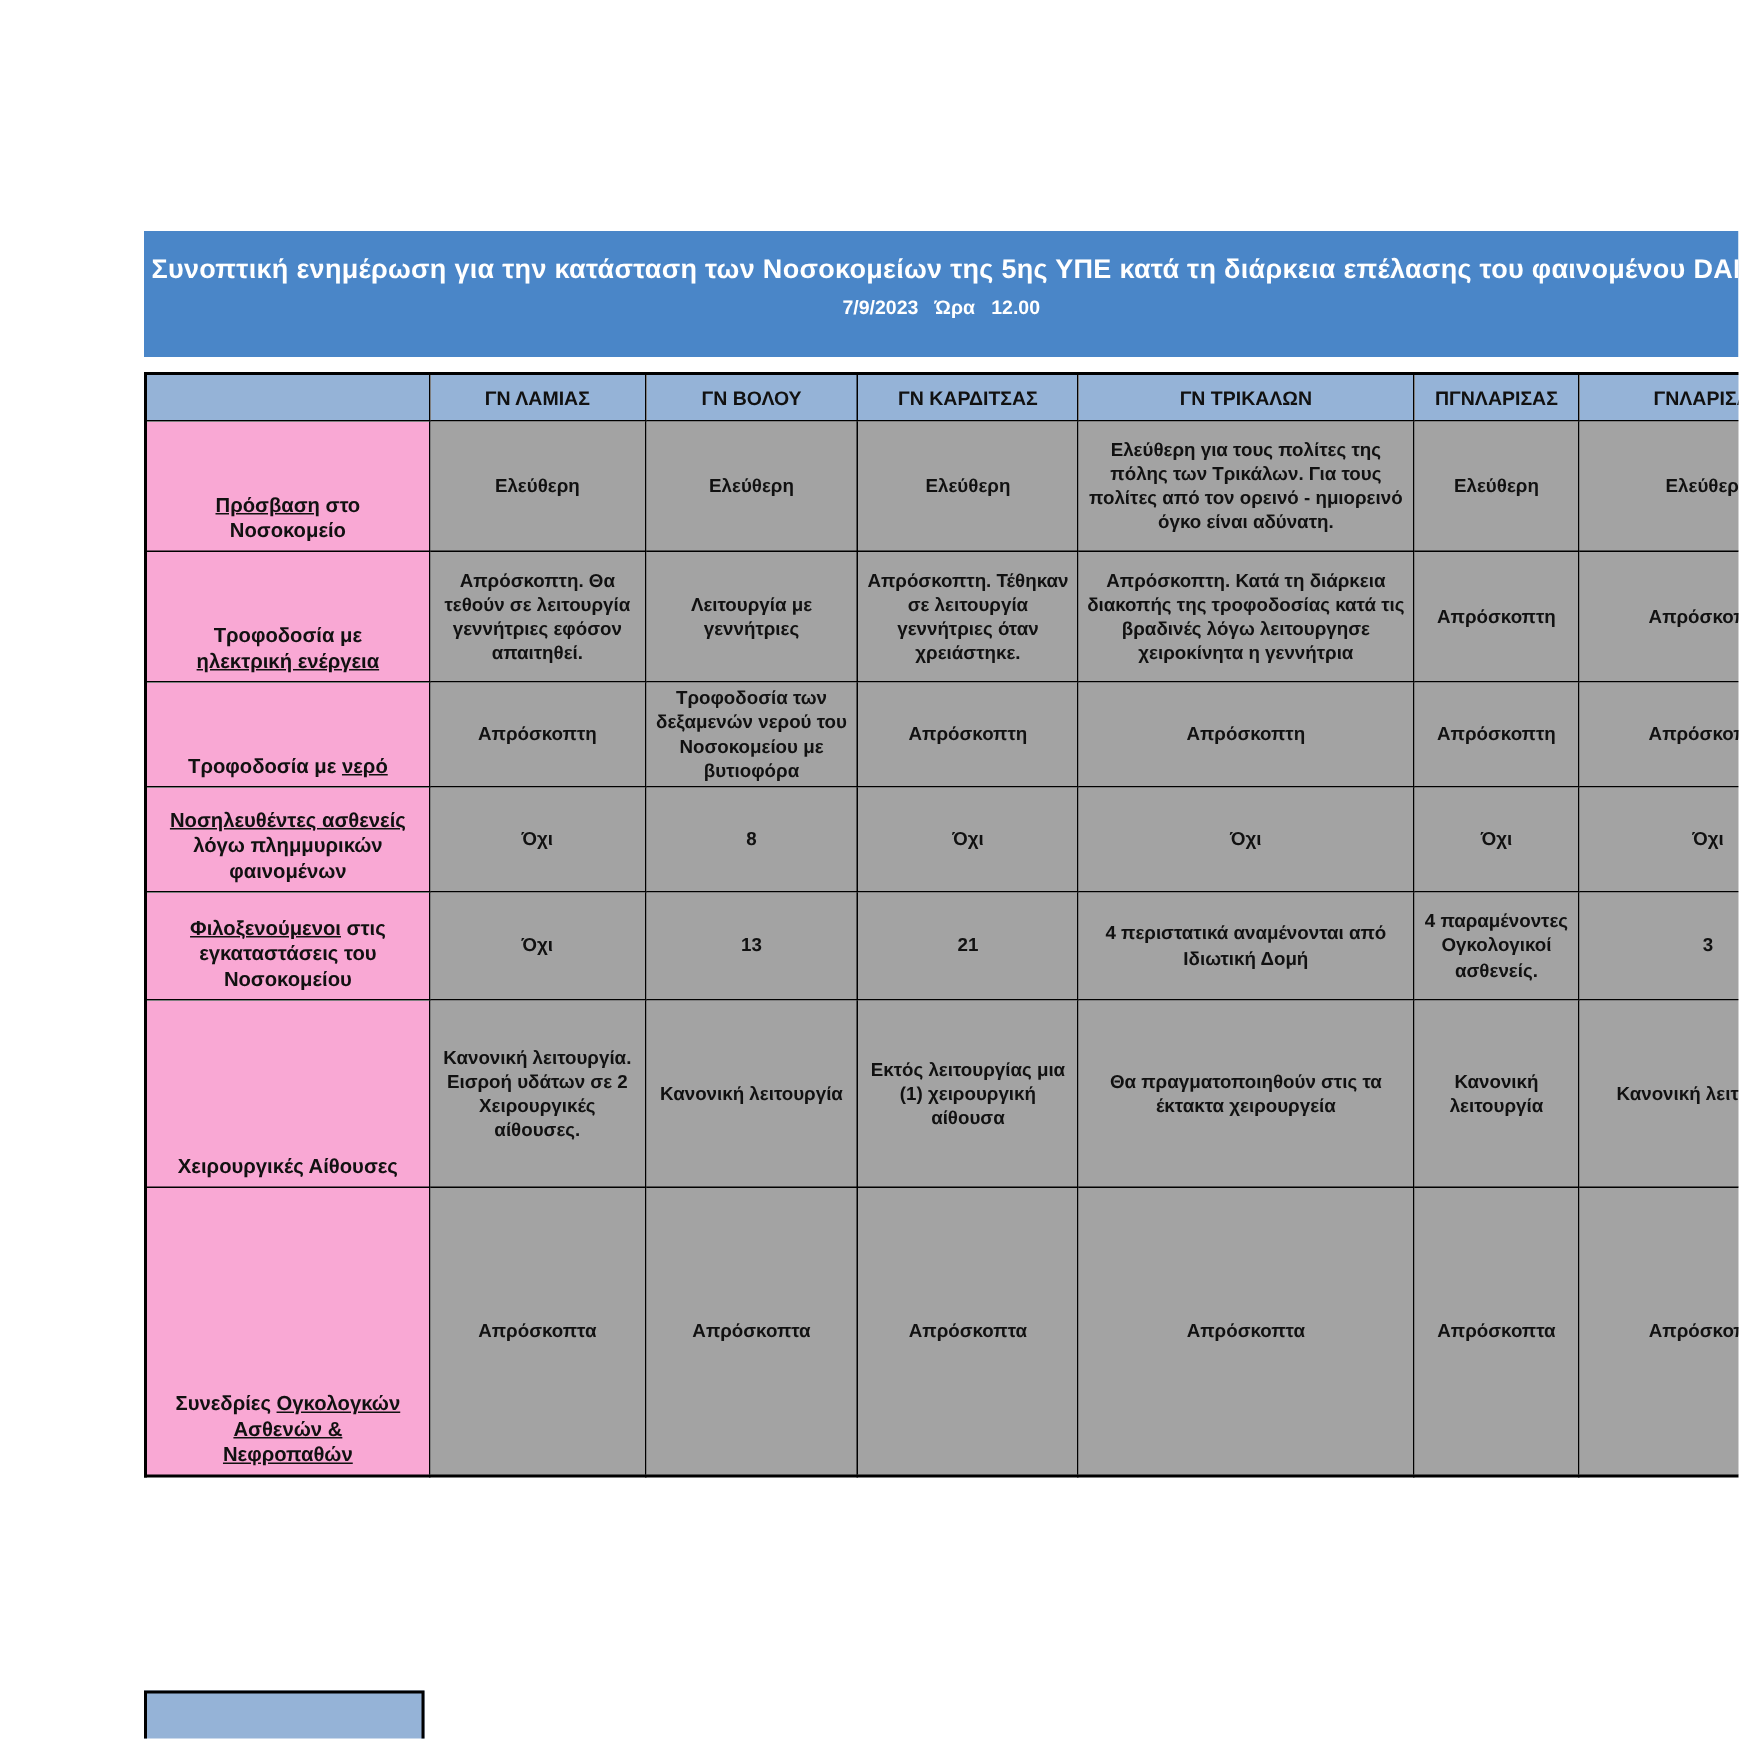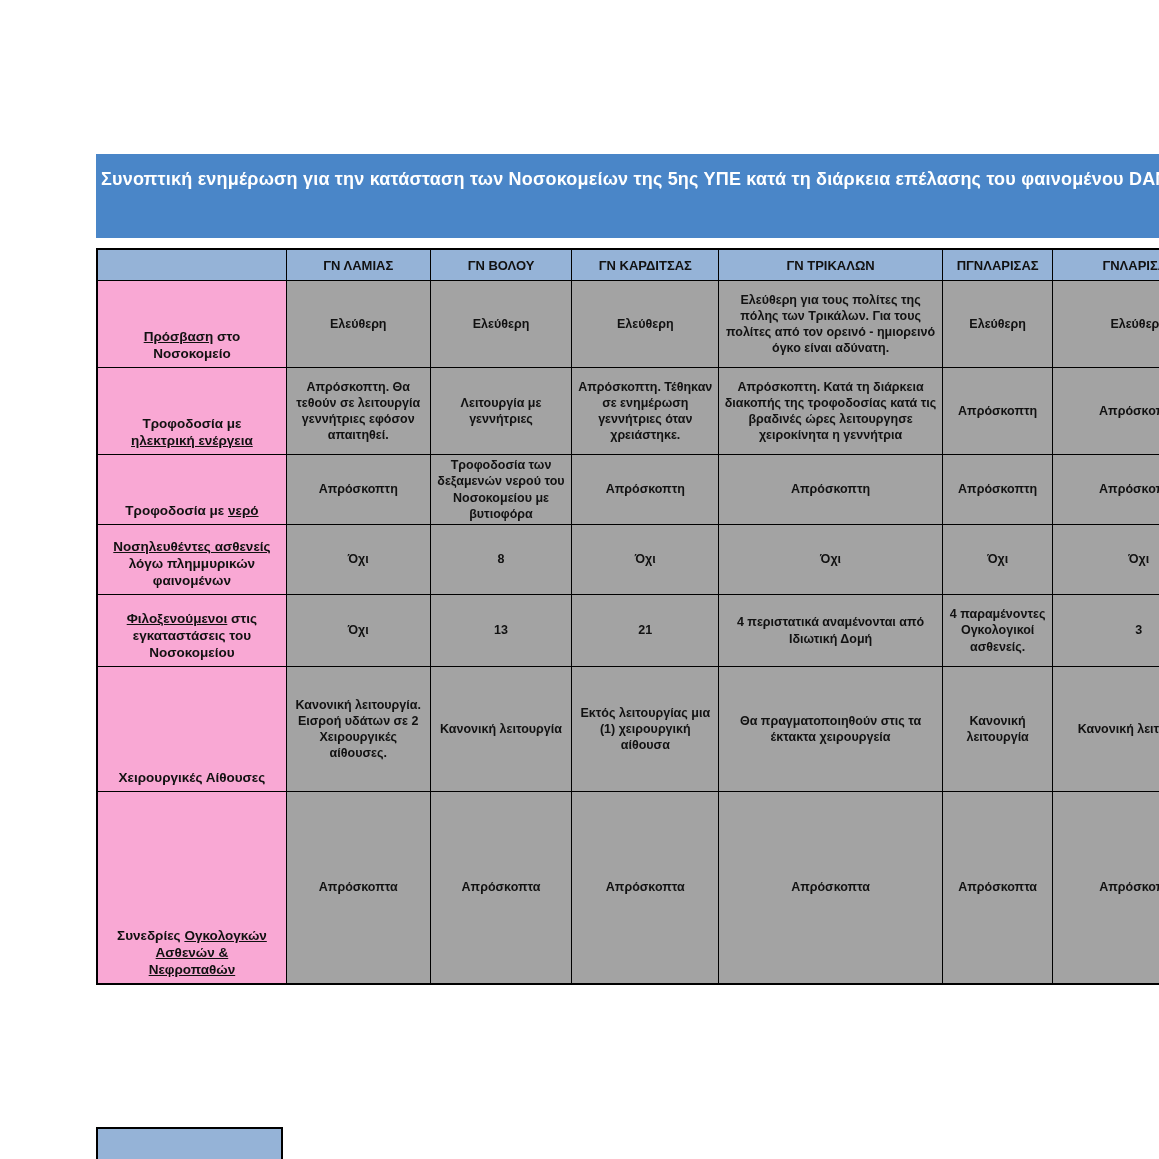--- a/index.html
+++ b/index.html
@@ -86,20 +86,21 @@
     background:#95b3d7;
     border:2px solid #000;
     box-sizing:border-box;
   }
 </style>
 </head>
 <body>
 
 <div class="banner">
   <div class="banner-title">Συνοπτική ενημέρωση για την κατάσταση των Νοσοκομείων της 5ης ΥΠΕ κατά τη διάρκεια επέλασης του φαινομένου DANIEL</div>
+  <div class="banner-sub">7/9/2023   Ώρα   12.00</div>
 </div>
 
 <table class="sheet">
   <colgroup>
     <col style="width:187px">
       <col style="width:142px">
       <col style="width:140px">
     <col style="width:145px">
       <col style="width:221px">
       <col style="width:109px">
@@ -127,22 +128,22 @@
     <td class="cell">Ελεύθερη</td>
     <td class="cell">Ελεύθερη</td>
   </tr>
 
   <tr class="r2">
     <td class="rowhead">
       <span>Τροφοδοσία με </span><span class="u blk">ηλεκτρική ενέργεια</span>
     </td>
     <td class="cell">Απρόσκοπτη. Θα τεθούν σε λειτουργία γεννήτριες εφόσον απαιτηθεί.</td>
     <td class="cell">Λειτουργία με γεννήτριες</td>
-    <td class="cell">Απρόσκοπτη. Τέθηκαν σε ενημέρωση γεννήτριες όταν χρειάστηκε.</td>
-    <td class="cell">Απρόσκοπτη.  Κατά τη διάρκεια διακοπής της τροφοδοσίας κατά τις βραδινές ώρες λειτουργησε χειροκίνητα η γεννήτρια</td>
+    <td class="cell">Απρόσκοπτη. Τέθηκαν σε λειτουργία γεννήτριες όταν χρειάστηκε.</td>
+    <td class="cell">Απρόσκοπτη.  Κατά τη διάρκεια διακοπής της τροφοδοσίας κατά τις βραδινές λόγω λειτουργησε χειροκίνητα η γεννήτρια</td>
     <td class="cell">Απρόσκοπτη</td>
     <td class="cell">Απρόσκοπτη</td>
   </tr>
 
   <tr class="r3">
     <td class="rowhead">
       <span>Τροφοδοσία με </span><span class="u">νερό</span>
     </td>
     <td class="cell">Απρόσκοπτη</td>
     <td class="cell">Τροφοδοσία των δεξαμενών νερού του Νοσοκομείου με βυτιοφόρα</td>

